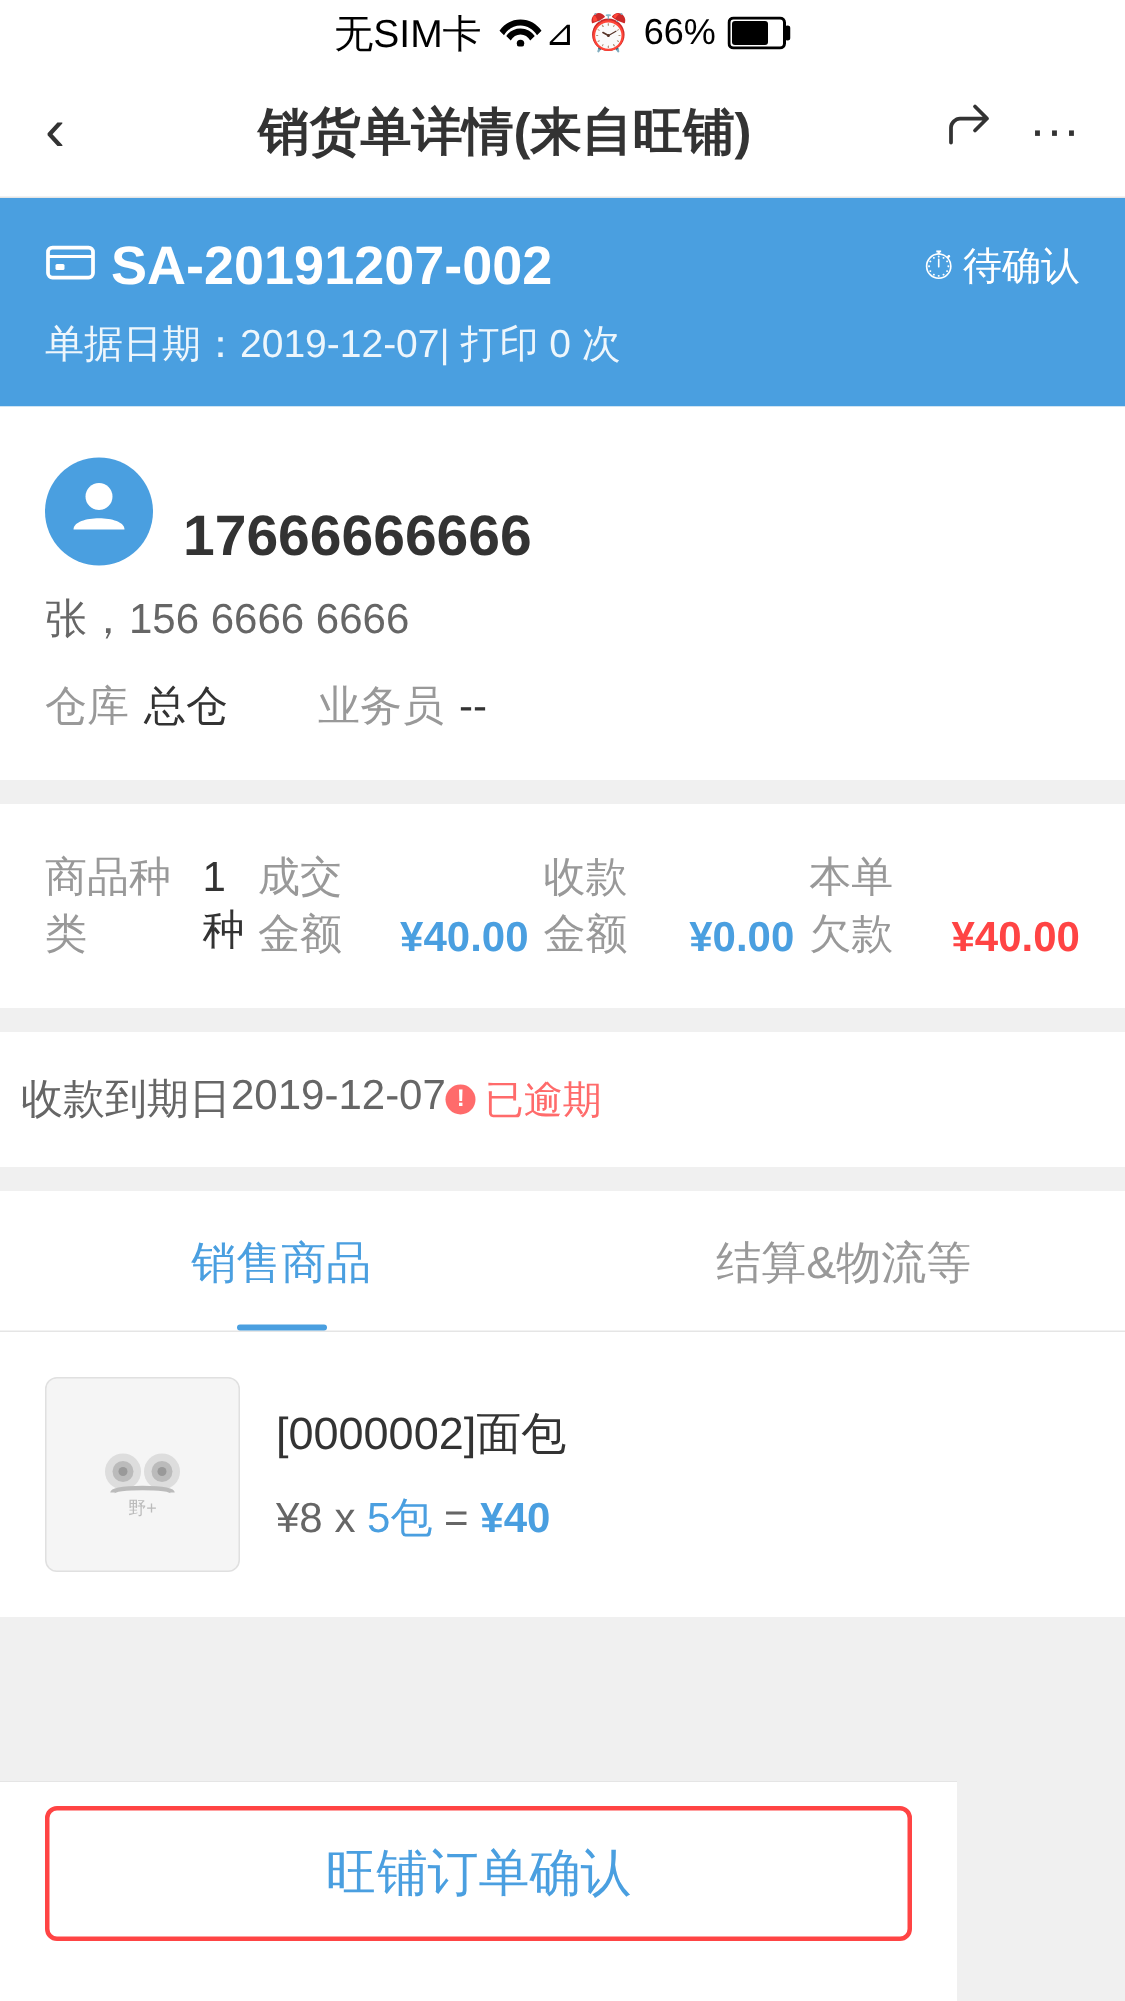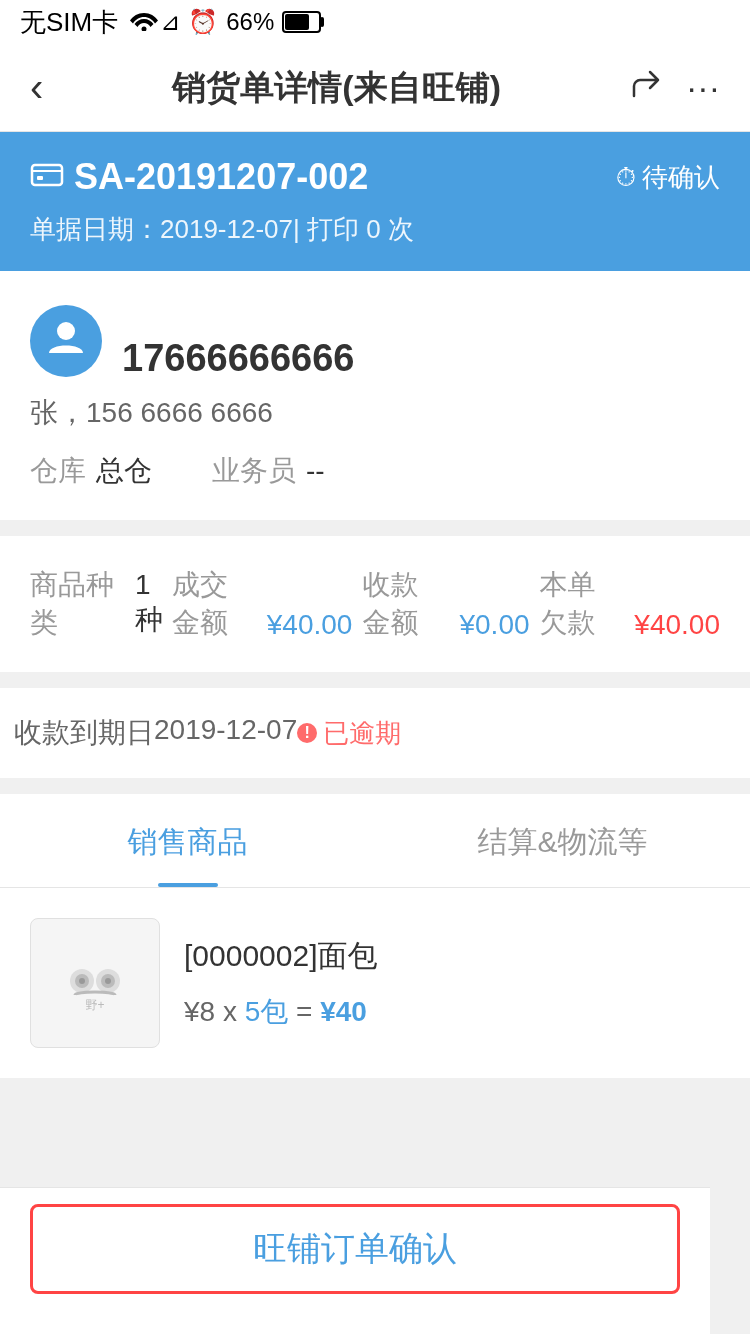--- a/index.html
+++ b/index.html
@@ -13,21 +13,21 @@
       overflow-x: hidden;
     }
 
     
     .status-bar {
       width: 750px;
       height: 44px;
       background: #fff;
       display: flex;
       align-items: center;
-      justify-content: flex-start;
+      justify-content: center;
       padding: 0 20px;
       font-size: 28px;
     }
     .status-left {
       display: flex;
       align-items: center;
       gap: 10px;
       font-size: 26px;
       color: #000;
     }
@@ -205,21 +205,21 @@
       display: flex;
       align-items: center;
       gap: 14px;
       font-size: 28px;
     }
     .amount-label {
       color: #999;
     }
     .amount-value {
       color: #4A9FE0;
-      font-weight: 400;
+      font-weight: 700;
       margin-top: 42px;
     }
     .amount-value.red {
       color: #FF4444;
     }
 
     
     .due-section {
       background: #fff;
       padding: 26px 14px;
@@ -324,21 +324,21 @@
       background: #f0f0f0;
       flex: 1;
       min-height: 300px;
     }
 
     
     .bottom-bar {
       position: fixed;
       bottom: 0;
       left: 0;
-      width: 710px;
+      width: 638px;
       background: #fff;
       padding: 16px 30px 40px;
       border-top: 1px solid #e5e5e5;
     }
     .confirm-button {
       width: 100%;
       height: 90px;
       border: 3px solid #FF4444;
       border-radius: 8px;
       background: #fff;

